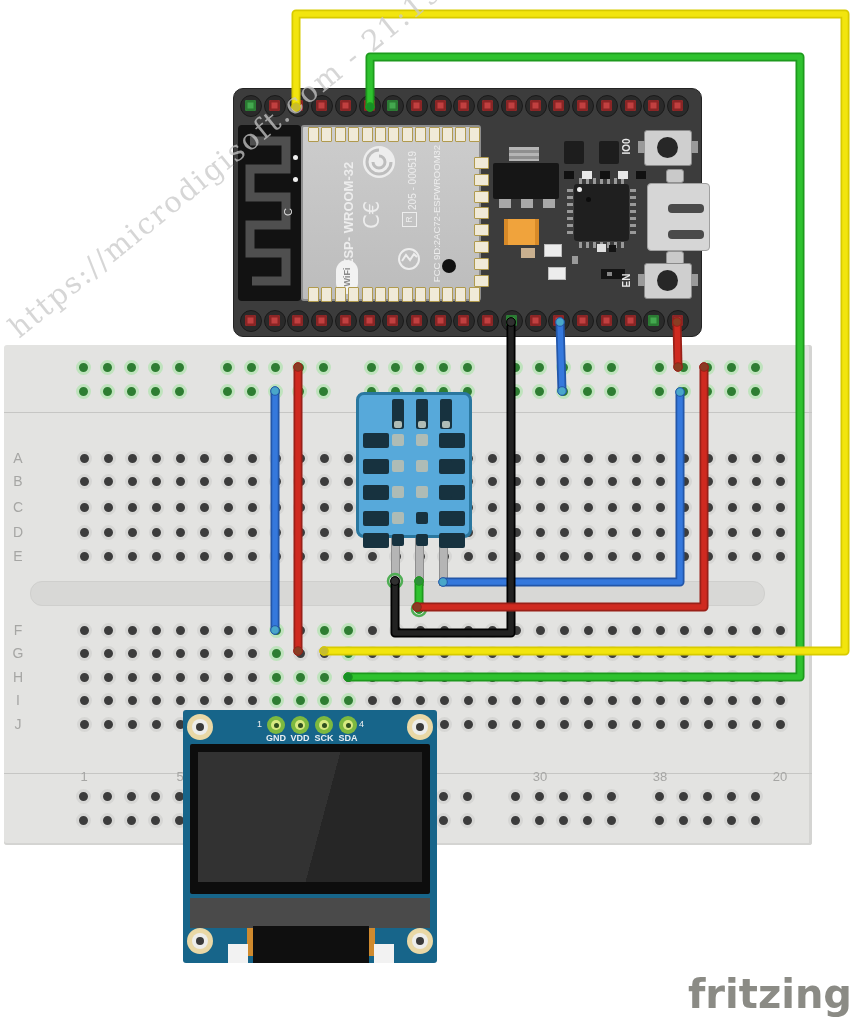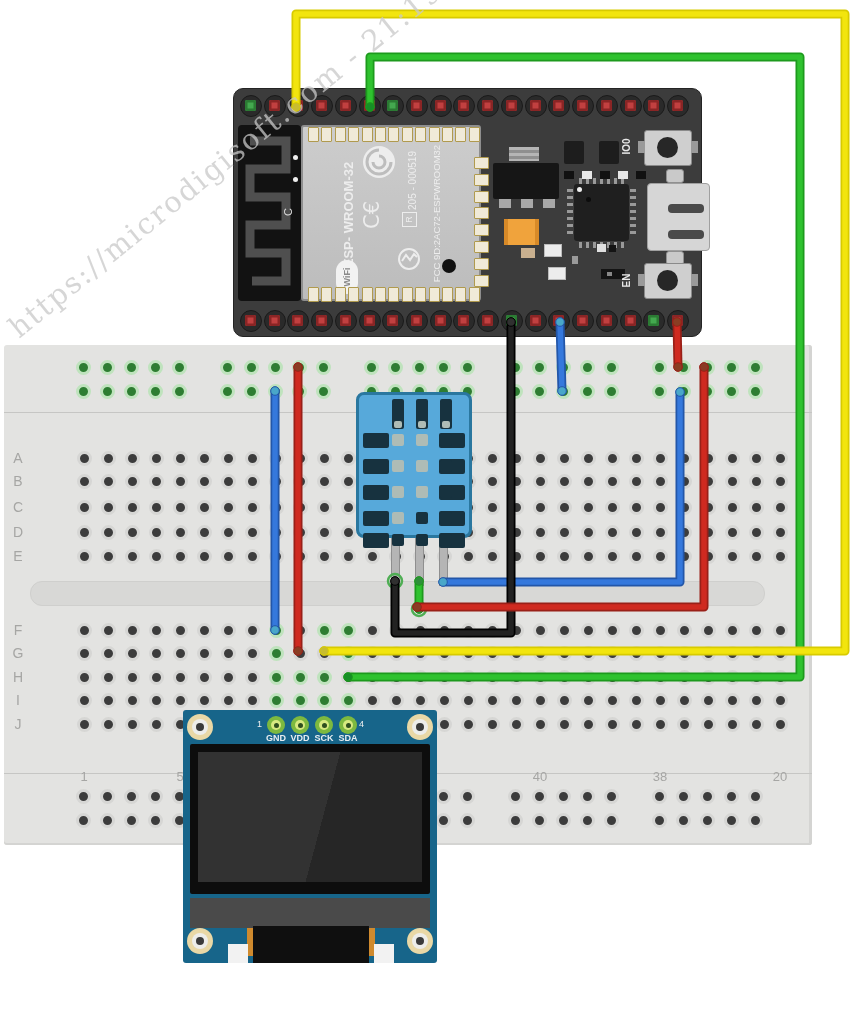--- a/index.html
+++ b/index.html
@@ -476,21 +476,21 @@
       <div class="hole" style="left: 648.5px; top: 371.5px;"></div>
       <div class="hole" style="left: 672.5px; top: 371.5px;"></div>
       <div class="hole" style="left: 696.5px; top: 371.5px;"></div>
       <div class="hole" style="left: 720.5px; top: 371.5px;"></div>
       <div class="hole" style="left: 744.5px; top: 371.5px;"></div>
       <div class="hole" style="left: 768.5px; top: 371.5px;"></div>
       <div class="bb-num" style="left: 65px; top: 424px;">1</div>
       <div class="bb-num" style="left: 161px; top: 424px;">5</div>
       <div class="bb-num" style="left: 281px; top: 424px;">10</div>
       <div class="bb-num" style="left: 401px; top: 424px;">15</div>
-      <div class="bb-num" style="left: 521px; top: 424px;">40</div>
+      <div class="bb-num" style="left: 521px; top: 424px;">30</div>
       <div class="bb-num" style="left: 641px; top: 424px;">38</div>
       <div class="bb-num" style="left: 761px; top: 424px;">20</div>
       <div class="bb-letter" style="left: 6px; top: 105px;">A</div>
       <div class="bb-letter" style="left: 6px; top: 128px;">B</div>
       <div class="bb-letter" style="left: 6px; top: 154px;">C</div>
       <div class="bb-letter" style="left: 6px; top: 179px;">D</div>
       <div class="bb-letter" style="left: 6px; top: 203px;">E</div>
       <div class="bb-letter" style="left: 6px; top: 277px;">F</div>
       <div class="bb-letter" style="left: 6px; top: 300px;">G</div>
       <div class="bb-letter" style="left: 6px; top: 324px;">H</div>
@@ -857,13 +857,14 @@
       <polyline points="298,367 298,651" fill="none" stroke="#cf2a20" stroke-width="5.5" stroke-linecap="round" stroke-linejoin="round"></polyline>
       <circle cx="298" cy="367" r="4.3" fill="#8a3d23" stroke="#992018" stroke-width="1"></circle>
       <circle cx="298" cy="651" r="4.3" fill="#8a3d23" stroke="#992018" stroke-width="1"></circle>
       <polyline points="704,367 704,607 417,607" fill="none" stroke="#992018" stroke-width="9" stroke-linecap="round" stroke-linejoin="round"></polyline>
       <polyline points="704,367 704,607 417,607" fill="none" stroke="#cf2a20" stroke-width="5.5" stroke-linecap="round" stroke-linejoin="round"></polyline>
       <circle cx="704" cy="367" r="4.3" fill="#8a3d23" stroke="#992018" stroke-width="1"></circle>
       <circle cx="417" cy="607" r="4.3" fill="#8a3d23" stroke="#992018" stroke-width="1"></circle>
     </svg>
 
   <div class="watermark">https://microdigisoft.com - 21:19</div>
+  <div class="fritzing">fritzing</div>
 </div>
 
 </body></html>

